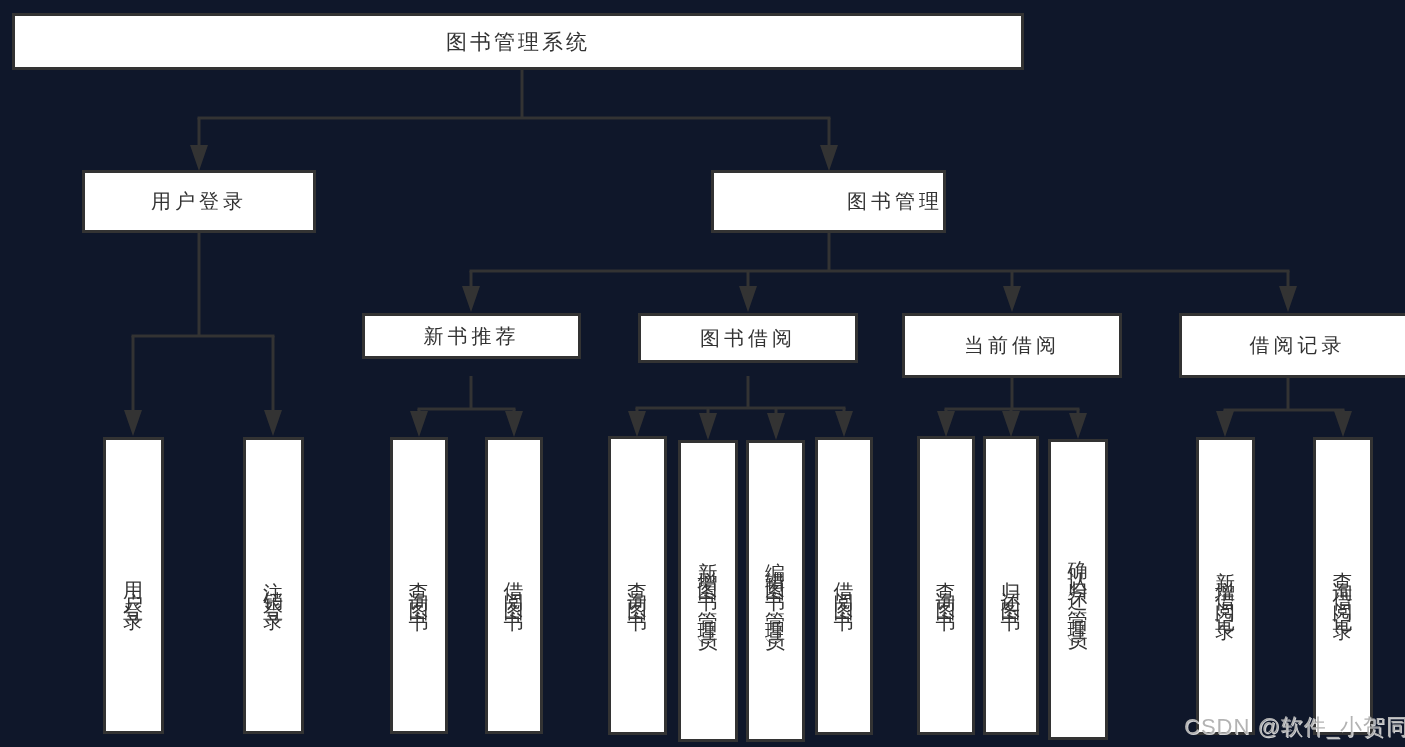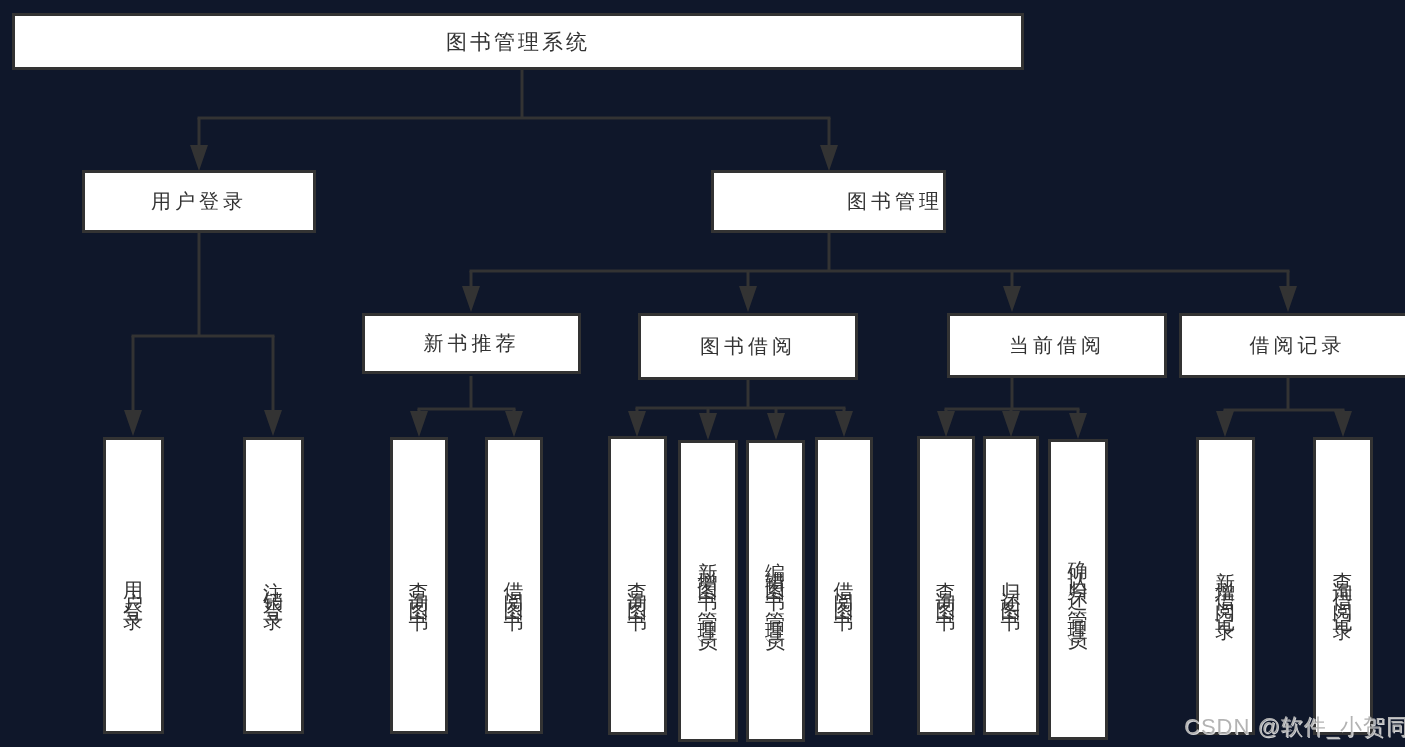--- a/index.html
+++ b/index.html
@@ -125,27 +125,27 @@
     <span>图书管理系统</span>
   </div>
 
   <div class="node hbox" style="left:82px; top:170px; width:234px; height:63px;">
     <span>用户登录</span>
   </div>
   <div class="node hbox" style="left:711px; top:170px; width:235px; height:63px;justify-content:flex-end;">
     <span>图书管理</span>
   </div>
 
-  <div class="node hbox" style="left:362px; top:313px; width:219px; height:61px;">
+  <div class="node hbox" style="left:362px; top:313px; width:219px; height:46px;">
     <span>新书推荐</span>
   </div>
-  <div class="node hbox" style="left:638px; top:313px; width:220px; height:67px;align-items:center;">
+  <div class="node hbox" style="left:638px; top:313px; width:220px; height:50px;align-items:center;">
     <span>图书借阅</span>
   </div>
-  <div class="node hbox" style="left:902px; top:313px; width:220px; height:65px;margin-left:45px;">
+  <div class="node hbox" style="left:902px; top:313px; width:220px; height:65px;">
     <span>当前借阅</span>
   </div>
   <div class="node hbox" style="left:1179px; top:313px; width:237px; height:65px;text-align:right;">
     <span>借阅记录</span>
   </div>
 
   <div class="node leaf" style="left:103px; top:437px; width:61px; height:297px;">
     <span class="vtext">用户登录</span>
   </div>
   <div class="node leaf" style="left:243px; top:437px; width:61px; height:297px;">

